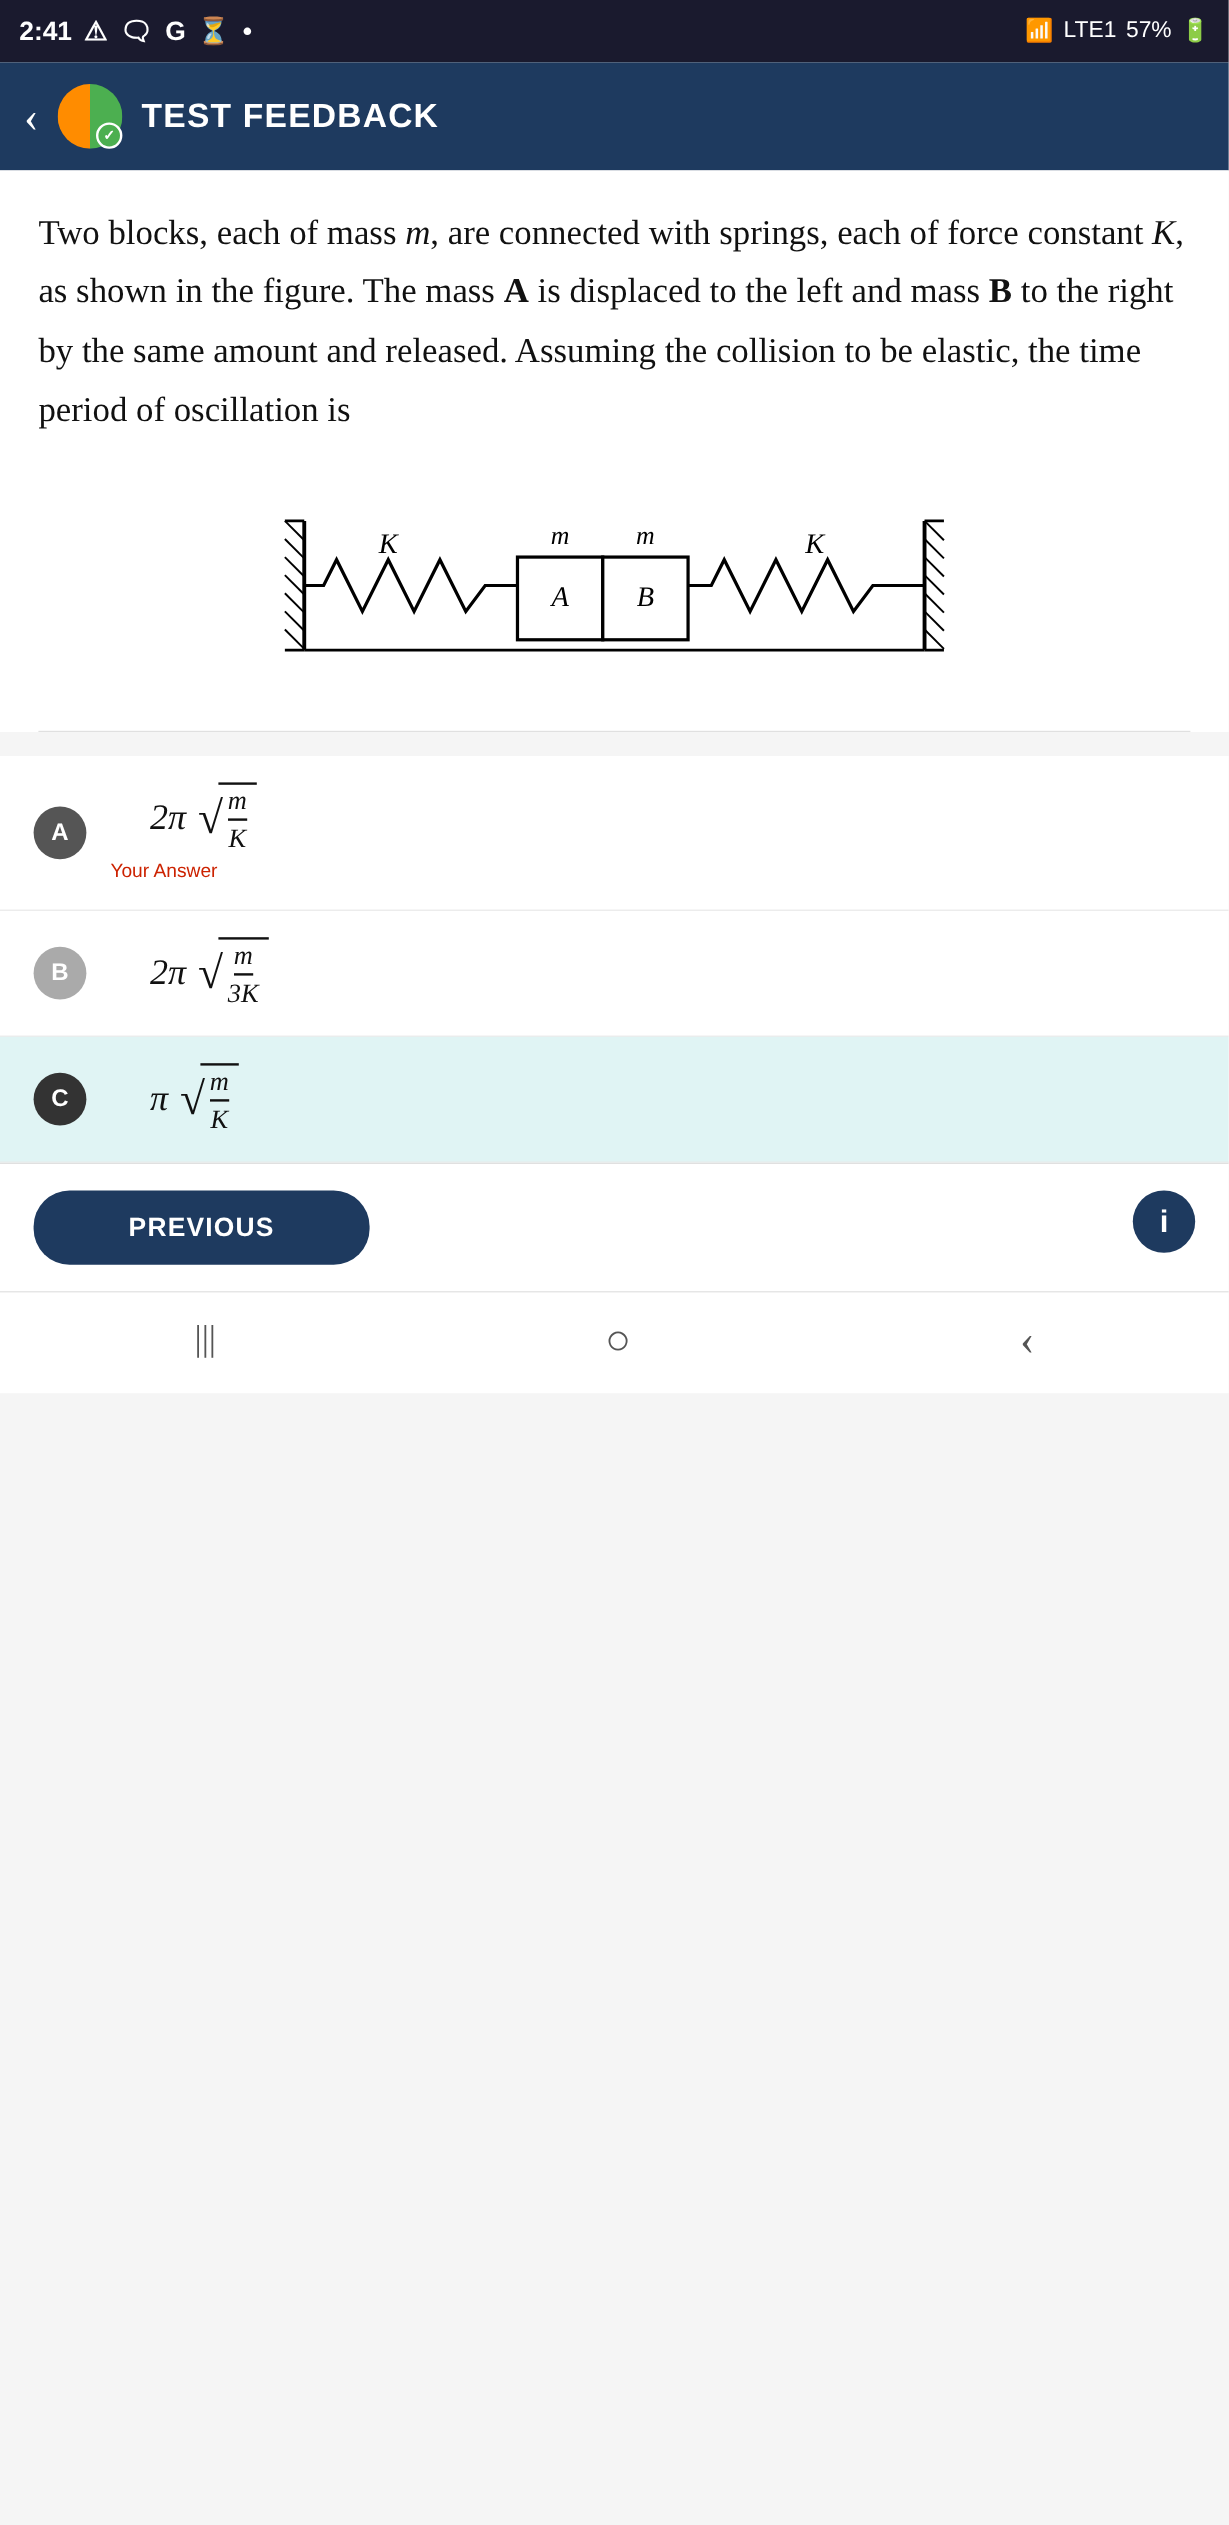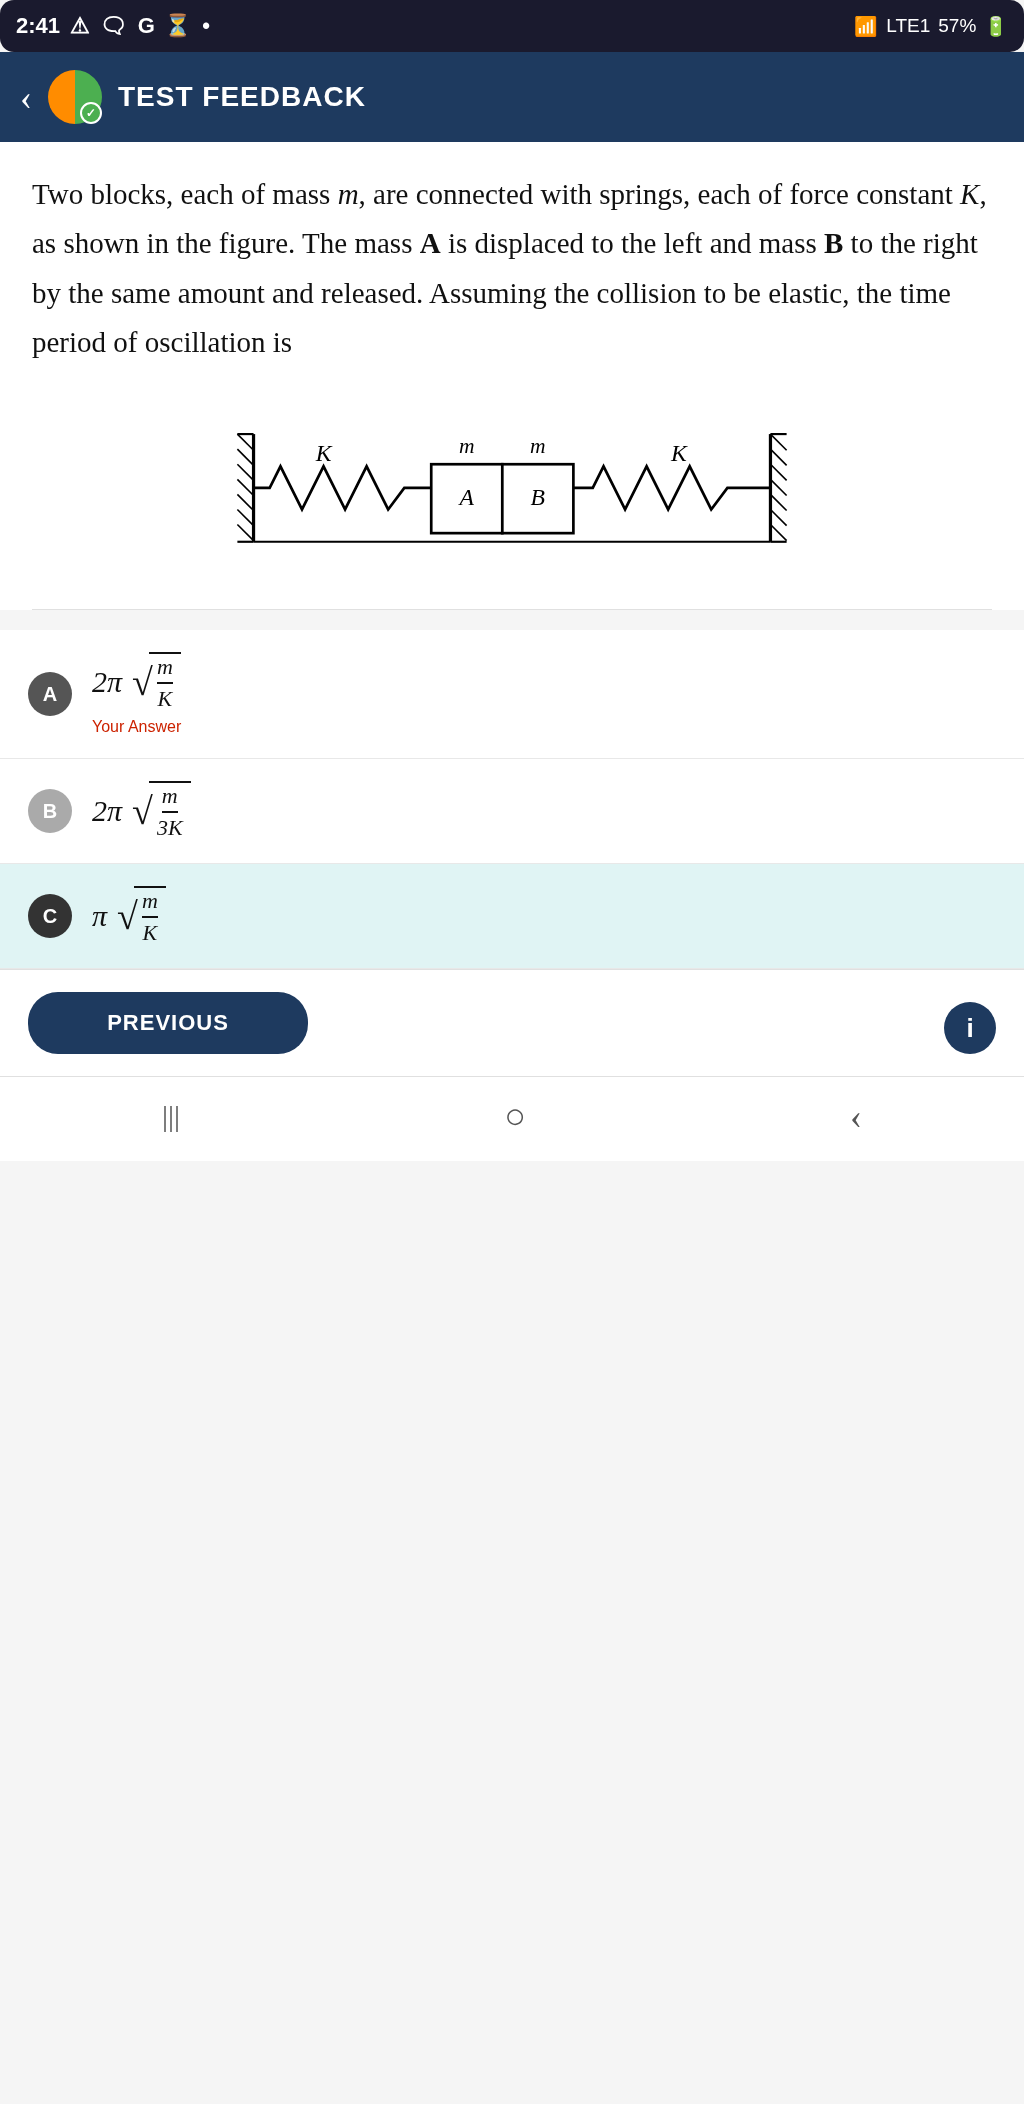--- a/index.html
+++ b/index.html
@@ -16,21 +16,20 @@
     .status-bar {
       background: #1a1a2e;
       color: white;
       display: flex;
       justify-content: space-between;
       align-items: center;
       padding: 8px 16px;
       font-size: 22px;
       font-family: Arial, sans-serif;
       height: 52px;
-      border-radius: 14px;
     }
     .status-left { display: flex; align-items: center; gap: 10px; font-weight: bold; }
     .status-right { display: flex; align-items: center; gap: 8px; font-size: 19px; }
 
     
     .header {
       background: #1e3a5f;
       display: flex;
       align-items: center;
       padding: 14px 20px;
@@ -148,20 +147,21 @@
       margin-top: 6px;
     }
 
     
     .math-expr {
       font-size: 30px;
       display: flex;
       align-items: center;
       gap: 6px;
       color: #111;
+      margin-left: 33px;
     }
     .fraction {
       display: inline-flex;
       flex-direction: column;
       align-items: center;
       font-size: 22px;
       vertical-align: middle;
       margin: 0 2px;
     }
     .fraction .numerator {
@@ -192,21 +192,21 @@
     }
     .pi-2 {
       font-style: italic;
       font-family: Georgia, serif;
     }
 
     
     .bottom-buttons {
       background: white;
       display: flex;
-      align-items: flex-end;
+      align-items: flex-start;
       padding: 22px 28px;
       gap: 20px;
       border-top: 1px solid #e0e0e0;
     }
     .btn-primary {
       background: #1e3a5f;
       color: white;
       border: none;
       border-radius: 30px;
       padding: 18px 48px;

